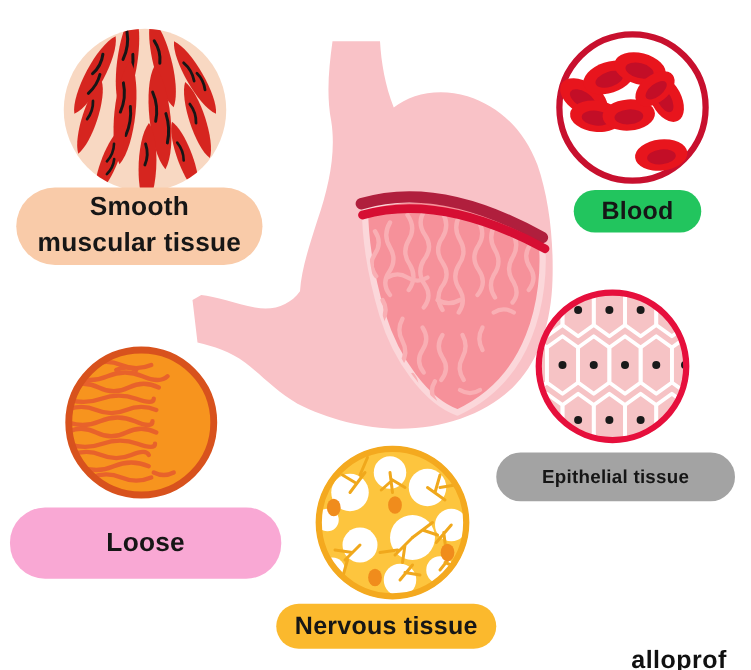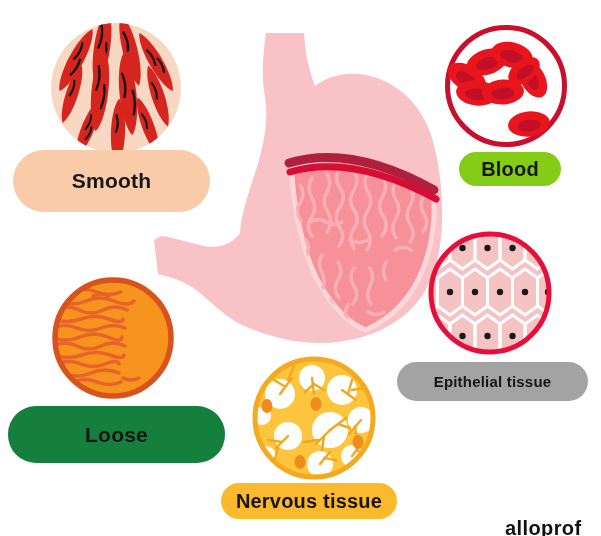--- a/index.html
+++ b/index.html
@@ -3,23 +3,23 @@
 <meta charset="utf-8">
 <style>
   html,body{margin:0;padding:0;background:#fff;}
   .canvas{position:relative;width:601px;height:536px;background:#ffffff;overflow:hidden;
           font-family:"Liberation Sans", sans-serif;}
   .abs{position:absolute;}
   .pill{position:absolute;display:flex;flex-direction:column;align-items:center;justify-content:center;
         text-align:center;color:#161616;font-weight:700;letter-spacing:.2px;}
   .pill .l{display:block;white-space:nowrap;}
   .pill-smooth{left:13px;top:150px;width:197px;height:62px;border-radius:31px;background:#F9CBA9;font-size:21px;line-height:1.36;}
-  .pill-blood{left:459px;top:152px;width:102px;height:34px;border-radius:17px;background:#84cc16;font-size:20px;}
+  .pill-blood{left:459px;top:152px;width:102px;height:34px;border-radius:17px;background:#22c55e;font-size:20px;}
   .pill-epithelial{left:397px;top:362px;width:191px;height:39px;border-radius:20px;background:#a3a3a3;font-size:15px;}
-  .pill-loose{left:8px;top:406px;width:217px;height:57px;border-radius:28px;background:#15803d;font-size:21px;line-height:1.32;}
+  .pill-loose{left:8px;top:406px;width:217px;height:57px;border-radius:28px;background:#f9a8d4;font-size:21px;line-height:1.32;}
   .pill-nervous{left:221px;top:483px;width:176px;height:36px;border-radius:18px;background:#FBB92D;font-size:20px;}
   .logo{left:505px;top:492px;font-size:20px;font-weight:700;color:#111;letter-spacing:.4px;margin-top:25px;}
 </style>
 </head>
 <body>
 
 <div class="canvas">
 
   <svg class="abs" style="left:0;top:0" width="601" height="536" viewBox="0 0 601 536">
     <defs>
@@ -286,20 +286,21 @@
           <ellipse cx="44" cy="24" rx="5.5" ry="7"></ellipse>
           <ellipse cx="-14" cy="44" rx="5.5" ry="7"></ellipse>
         </g>
       </g>
     </g>
     <circle cx="68" cy="68" r="59" fill="none" stroke="#F4A91F" stroke-width="5"></circle>
   </svg>
 
   <div class="pill pill-smooth">
     <span class="l">Smooth</span>
+    <span class="l">muscular tissue</span>
   </div>
 
   <div class="pill pill-blood">
     <span class="l">Blood</span>
   </div>
 
   <div class="pill pill-epithelial">
     <span class="l">Epithelial tissue</span>
   </div>
 

